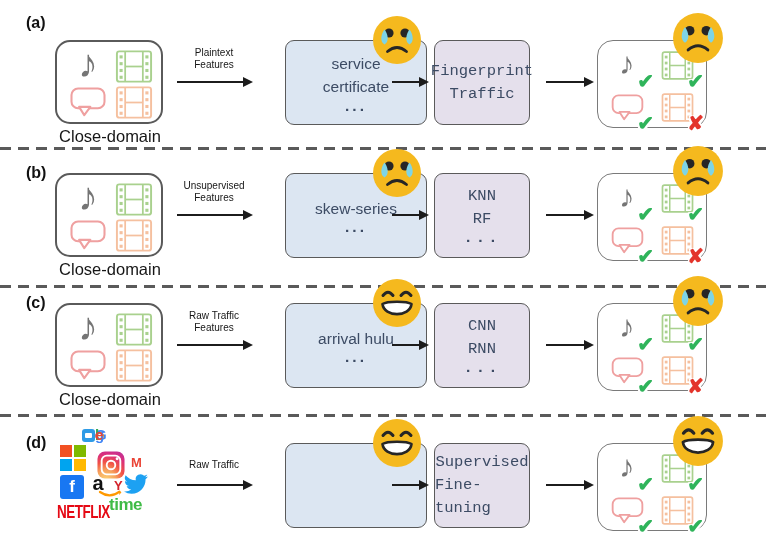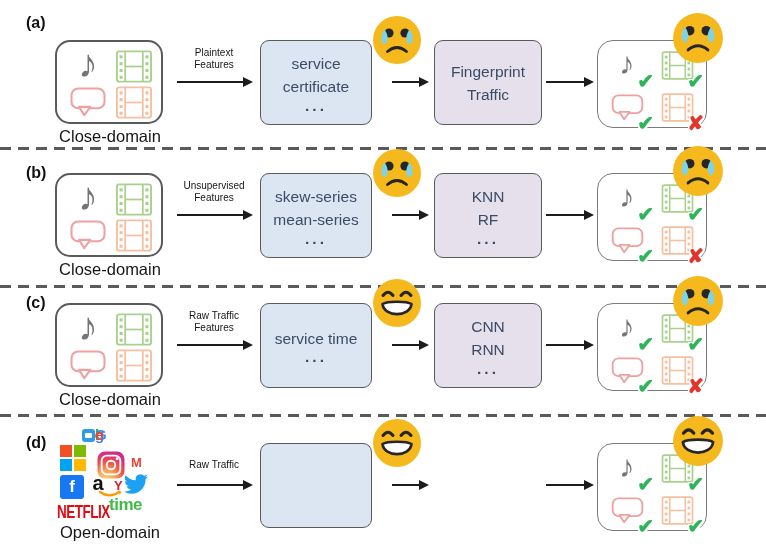--- a/index.html
+++ b/index.html
@@ -39,24 +39,24 @@
   .arrow.a3{left:546px;top:81px;width:46px;}
   .arrow1-label{position:absolute;left:166px;top:47px;width:96px;text-align:center;
                 font-size:10px;line-height:1.18;color:#161616;}
   .arrow1-label span{display:block;}
   .row--d .arrow1-label{top:56px;}
 
   
   .feature-box,.model-box{position:absolute;top:40px;height:85px;box-sizing:border-box;
      display:flex;flex-direction:column;align-items:center;justify-content:center;
      font-size:15.5px;color:#3C4B64;border-radius:9px;}
-  .feature-box{left:260px;width:112px;background:var(--feature-box-bg,#DCE6F2);
+  .feature-box{left:285px;width:142px;background:var(--feature-box-bg,#DCE6F2);
                border:1.6px solid var(--feature-box-border,#5a5a5a);}
-  .model-box{left:434px;width:108px;background:var(--model-box-bg,#E5E0EC);
-             border:1.6px solid var(--feature-box-border,#5a5a5a);}
+  .model-box{left:434px;width:96px;background:var(--model-box-bg,#E5E0EC);
+             border:1.6px solid var(--feature-box-border,#5a5a5a);font-family:Liberation Mono, monospace;}
   .feature-box span,.model-box span{display:block;line-height:1.5;}
   .dots{letter-spacing:3px;font-weight:bold;line-height:1 !important;margin-top:-1px;}
 
   
   .result-box{position:absolute;left:597px;top:40px;width:110px;height:88px;background:#fff;
               border:1.8px solid var(--result-box-border,#7a7a7a);border-radius:16px;
               box-sizing:border-box;display:grid;grid-template-columns:40px 40px;
               grid-template-rows:34px 34px;column-gap:10px;row-gap:8px;padding:7px 9px;}
   .r-cell{position:relative;display:flex;align-items:center;justify-content:center;overflow:visible;}
   .r-cell .icon.music{font-size:31px;margin-top:-3px;}
@@ -295,21 +295,20 @@
         </span>
     </div>
     <div class="source-caption">Close-domain</div>
     <div class="arrow1-label">
       <span>Unsupervised</span>
       <span>Features</span>
     </div>
     <div class="arrow a1"></div>
     <div class="feature-box">
       <span>skew-series</span>
-      <span>mean-series</span>
       <span class="dots">...</span>
     </div>
     <span class="emoji pos-feature"><svg viewBox="0 0 50 50" width="100%" height="100%">
           <circle cx="25" cy="25" r="24" fill="#F5B91E"></circle>
           <circle cx="17" cy="18" r="4.6" fill="#262626"></circle>
           <circle cx="33" cy="18" r="4.6" fill="#262626"></circle>
           <path d="M12.5 14.5 C16.5 20 17 27 12.5 29.5 C8 27 8.5 20 12.5 14.5 Z" fill="#7ED4E6"></path>
           <path d="M37.5 14.5 C41.5 20 42 27 37.5 29.5 C33 27 33.5 20 37.5 14.5 Z" fill="#7ED4E6"></path>
           <path d="M15.5 36.5 Q25 28.5 34.5 36.5" stroke="#262626" stroke-width="2.8" fill="none" stroke-linecap="round"></path>
         </svg></span>
@@ -436,21 +435,21 @@
           </span>
         </span>
     </div>
     <div class="source-caption">Close-domain</div>
     <div class="arrow1-label">
       <span>Raw Traffic</span>
       <span>Features</span>
     </div>
     <div class="arrow a1"></div>
     <div class="feature-box">
-      <span>service time</span>
+      <span>arrival hulu</span>
       <span class="dots">...</span>
     </div>
     <span class="emoji pos-feature"><svg viewBox="0 0 50 50" width="100%" height="100%">
           <circle cx="25" cy="25" r="24" fill="#F5B91E"></circle>
           <path d="M11 17.5 Q16 11 21 17.5" stroke="#262626" stroke-width="3" fill="none" stroke-linecap="round"></path>
           <path d="M29 17.5 Q34 11 39 17.5" stroke="#262626" stroke-width="3" fill="none" stroke-linecap="round"></path>
           <path d="M10.5 26 C15 23 35 23 39.5 26 C38 39.5 12 39.5 10.5 26 Z" fill="#fff" stroke="#262626" stroke-width="2.6" stroke-linejoin="round"></path>
         </svg></span>
     <div class="arrow a2"></div>
     <div class="model-box">
@@ -572,34 +571,37 @@
       </span>
       <span class="logo-y">Y</span>
       <span class="logo-tw">
           <svg viewBox="0 0 24 24" width="100%" height="100%">
             <path fill="#1DA1F2" d="M23.95 4.57a10 10 0 01-2.82.77 4.96 4.96 0 002.16-2.72c-.95.56-2 .96-3.12 1.18a4.92 4.92 0 00-8.38 4.48A13.95 13.95 0 011.64 3.16a4.92 4.92 0 001.52 6.56 4.9 4.9 0 01-2.23-.61v.06c0 2.38 1.7 4.37 3.95 4.82a4.99 4.99 0 01-2.21.09 4.94 4.94 0 004.6 3.42A9.87 9.87 0 010 19.54a13.94 13.94 0 007.55 2.21c9.05 0 14-7.5 14-13.98 0-.21 0-.42-.02-.63a10 10 0 002.42-2.57z"></path>
           </svg>
         </span>
       <span class="logo-netflix">NETFLIX</span>
       <span class="logo-hulu">time</span>
     </div>
-    <div class="source-caption">Open-domain</div>
     <div class="arrow1-label">
       <span>Raw Traffic</span>
     </div>
     <div class="arrow a1"></div>
     <div class="feature-box">
     </div>
     <span class="emoji pos-feature"><svg viewBox="0 0 50 50" width="100%" height="100%">
           <circle cx="25" cy="25" r="24" fill="#F5B91E"></circle>
           <path d="M11 17.5 Q16 11 21 17.5" stroke="#262626" stroke-width="3" fill="none" stroke-linecap="round"></path>
           <path d="M29 17.5 Q34 11 39 17.5" stroke="#262626" stroke-width="3" fill="none" stroke-linecap="round"></path>
           <path d="M10.5 26 C15 23 35 23 39.5 26 C38 39.5 12 39.5 10.5 26 Z" fill="#fff" stroke="#262626" stroke-width="2.6" stroke-linejoin="round"></path>
         </svg></span>
     <div class="arrow a2"></div>
+    <div class="model-box">
+      <span>Supervised</span>
+      <span>Fine-tuning</span>
+    </div>
     <div class="arrow a3"></div>
     <div class="result-box">
       <span class="r-cell">
           <span class="icon music">♪</span>
           <span class="mark mark--check">✔</span>
         </span>
       <span class="r-cell">
           <span class="icon shape-lg">
             <svg viewBox="0 0 38 34" width="100%" height="100%">
               <rect x="1.4" y="1.4" width="35.2" height="31.2" rx="2.5" fill="none" stroke="#A9D18E" stroke-width="2"></rect>

